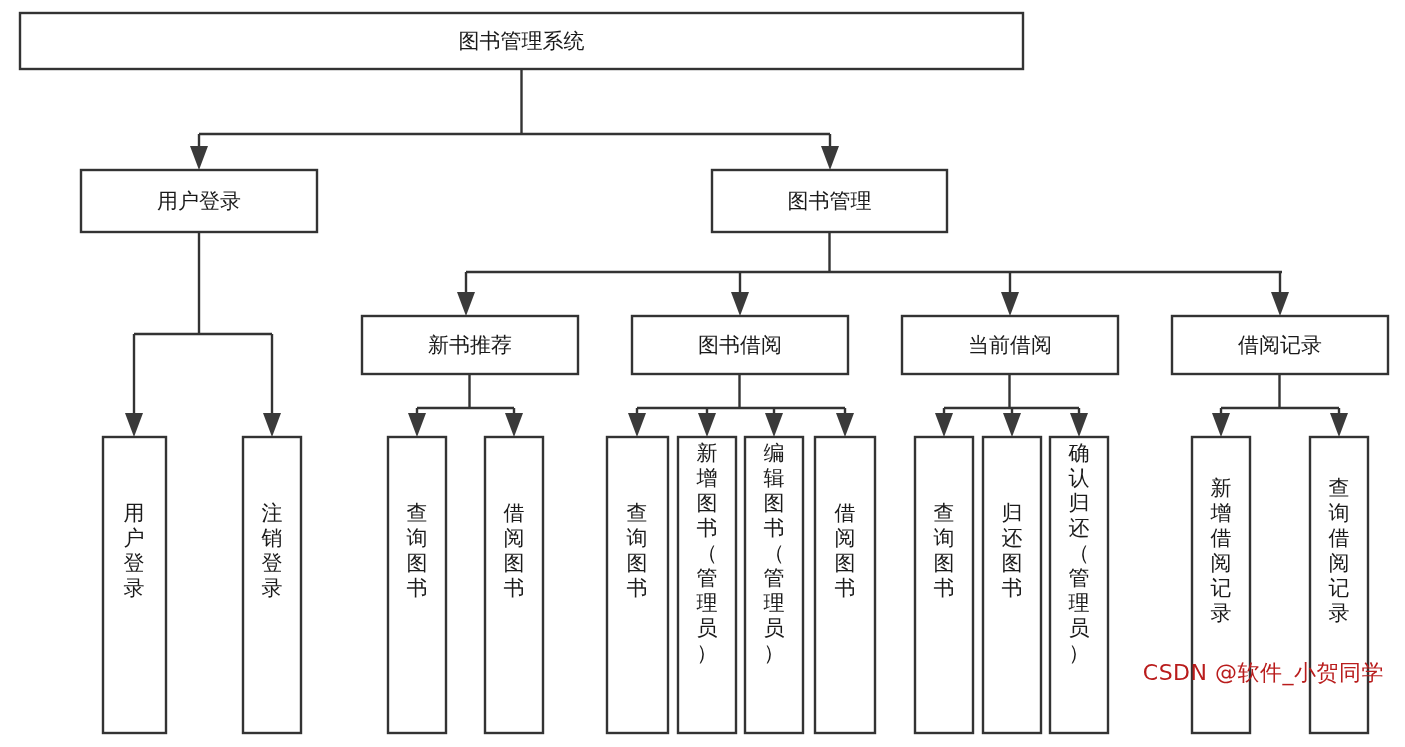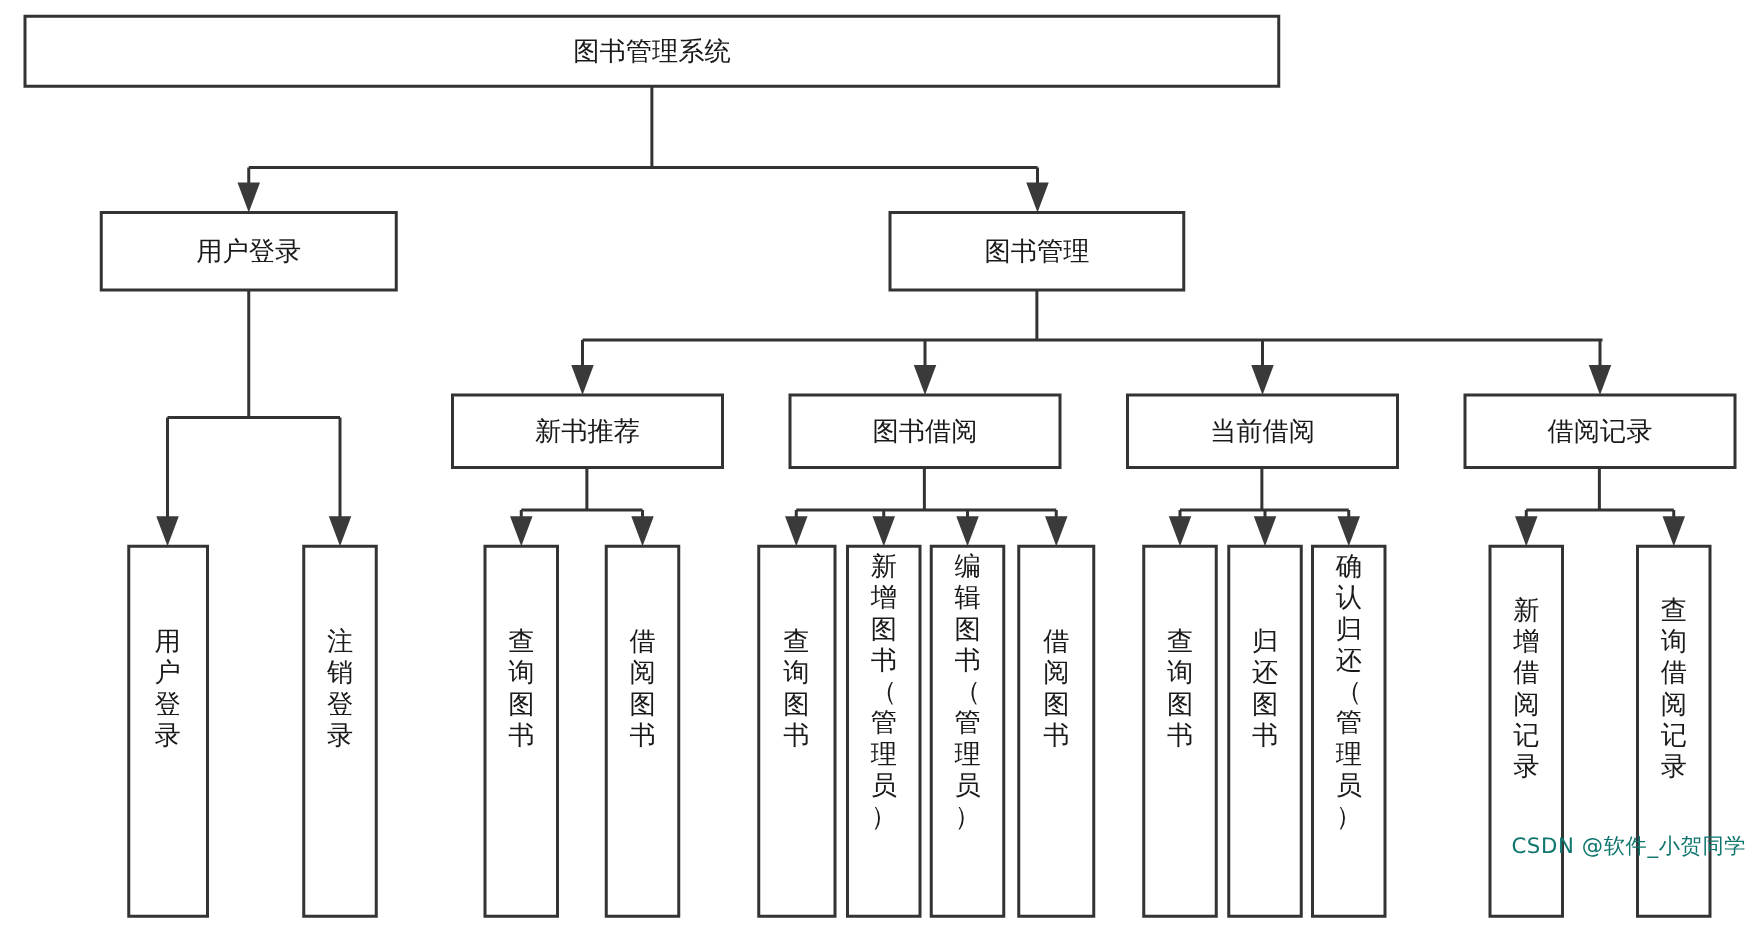--- a/index.html
+++ b/index.html
@@ -48,25 +48,25 @@
     dominant-baseline: middle;
   }
   .node-label-v {
     fill: #1a1a1a;
     font-family: "DejaVu Sans", "Liberation Sans", sans-serif;
     font-size: 21px;
     text-anchor: middle;
   }
   .watermark {
     position: absolute;
-    right: 8px;
+    right: 21px;
     bottom: 4px;
     font-family: "DejaVu Sans", "Liberation Sans", sans-serif;
-    font-size: 17px;
-    color: #0f766e;
+    font-size: 22px;
+    color: #b91c1c;
     letter-spacing: 0.5px;
     white-space: nowrap;
     pointer-events: none;
   }
 </style>
 </head>
 <body>
 
 <div id="diagram-root">
 

